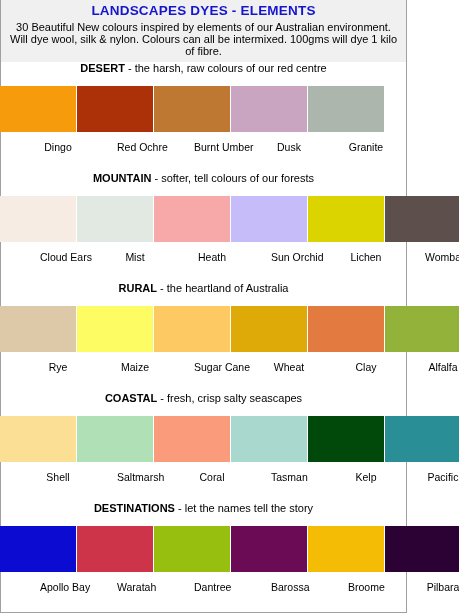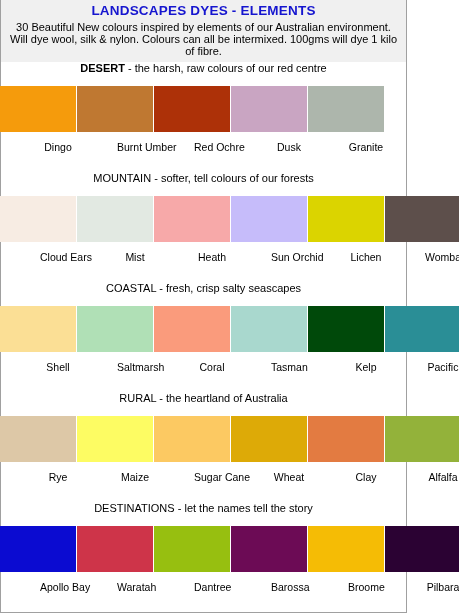--- a/index.html
+++ b/index.html
@@ -50,21 +50,21 @@
     text-align: center;
     font-size: 11px;
     line-height: 13px;
     color: #000;
     padding: 0;
   }
   .section-heading .cat {
     font-weight: bold;
   }
   .section-heading.light .cat {
-    font-weight: normal;
+    font-weight: bold;
   }
   .swatch-row {
     display: flex;
     width: 459px;
     margin-left: -1px;
   }
   .swatch-cell {
     width: 76px;
     flex: 0 0 76px;
     margin-right: 1px;
@@ -102,28 +102,28 @@
       <div class="section sec-0">
         <div class="heading-wrap">
           <div class="section-heading"><span class="cat">DESERT</span><span> - the harsh, raw colours of our red centre</span></div>
         </div>
         <div class="swatch-row">
           <div class="swatch-cell">
             <div class="swatch" style="background: rgb(245, 155, 12);"></div>
             <div class="swatch-label">Dingo</div>
           </div>
           <div class="swatch-cell">
+            <div class="swatch" style="background: rgb(173, 49, 8);"></div>
+            <div class="swatch-label">Red Ochre</div>
+          </div>
+          <div class="swatch-cell">
             <div class="swatch" style="background: rgb(191, 120, 49);"></div>
             <div class="swatch-label">Burnt Umber</div>
           </div>
           <div class="swatch-cell">
-            <div class="swatch" style="background: rgb(173, 49, 8);"></div>
-            <div class="swatch-label">Red Ochre</div>
-          </div>
-          <div class="swatch-cell">
             <div class="swatch" style="background: rgb(201, 165, 194);"></div>
             <div class="swatch-label">Dusk</div>
           </div>
           <div class="swatch-cell">
             <div class="swatch" style="background: rgb(173, 182, 172);"></div>
             <div class="swatch-label">Granite</div>
           </div>
         </div>
       </div>
       <div class="section sec-n">
@@ -152,20 +152,51 @@
             <div class="swatch-label">Lichen</div>
           </div>
           <div class="swatch-cell">
             <div class="swatch" style="background: rgb(93, 79, 75);"></div>
             <div class="swatch-label">Wombat</div>
           </div>
         </div>
       </div>
       <div class="section sec-n">
         <div class="heading-wrap">
+          <div class="section-heading light"><span class="cat">RURAL</span><span> - the heartland of Australia</span></div>
+        </div>
+        <div class="swatch-row">
+          <div class="swatch-cell">
+            <div class="swatch" style="background: rgb(221, 200, 167);"></div>
+            <div class="swatch-label">Rye</div>
+          </div>
+          <div class="swatch-cell">
+            <div class="swatch" style="background: rgb(253, 252, 99);"></div>
+            <div class="swatch-label">Maize</div>
+          </div>
+          <div class="swatch-cell">
+            <div class="swatch" style="background: rgb(252, 201, 98);"></div>
+            <div class="swatch-label">Sugar Cane</div>
+          </div>
+          <div class="swatch-cell">
+            <div class="swatch" style="background: rgb(221, 170, 7);"></div>
+            <div class="swatch-label">Wheat</div>
+          </div>
+          <div class="swatch-cell">
+            <div class="swatch" style="background: rgb(227, 123, 65);"></div>
+            <div class="swatch-label">Clay</div>
+          </div>
+          <div class="swatch-cell">
+            <div class="swatch" style="background: rgb(147, 178, 58);"></div>
+            <div class="swatch-label">Alfalfa</div>
+          </div>
+        </div>
+      </div>
+      <div class="section sec-n">
+        <div class="heading-wrap">
           <div class="section-heading light"><span class="cat">COASTAL</span><span> - fresh, crisp salty seascapes</span></div>
         </div>
         <div class="swatch-row">
           <div class="swatch-cell">
             <div class="swatch" style="background: rgb(251, 223, 149);"></div>
             <div class="swatch-label">Shell</div>
           </div>
           <div class="swatch-cell">
             <div class="swatch" style="background: rgb(176, 224, 182);"></div>
             <div class="swatch-label">Saltmarsh</div>
@@ -183,51 +214,20 @@
             <div class="swatch-label">Kelp</div>
           </div>
           <div class="swatch-cell">
             <div class="swatch" style="background: rgb(42, 142, 150);"></div>
             <div class="swatch-label">Pacific</div>
           </div>
         </div>
       </div>
       <div class="section sec-n">
         <div class="heading-wrap">
-          <div class="section-heading light"><span class="cat">RURAL</span><span> - the heartland of Australia</span></div>
-        </div>
-        <div class="swatch-row">
-          <div class="swatch-cell">
-            <div class="swatch" style="background: rgb(221, 200, 167);"></div>
-            <div class="swatch-label">Rye</div>
-          </div>
-          <div class="swatch-cell">
-            <div class="swatch" style="background: rgb(253, 252, 99);"></div>
-            <div class="swatch-label">Maize</div>
-          </div>
-          <div class="swatch-cell">
-            <div class="swatch" style="background: rgb(252, 201, 98);"></div>
-            <div class="swatch-label">Sugar Cane</div>
-          </div>
-          <div class="swatch-cell">
-            <div class="swatch" style="background: rgb(221, 170, 7);"></div>
-            <div class="swatch-label">Wheat</div>
-          </div>
-          <div class="swatch-cell">
-            <div class="swatch" style="background: rgb(227, 123, 65);"></div>
-            <div class="swatch-label">Clay</div>
-          </div>
-          <div class="swatch-cell">
-            <div class="swatch" style="background: rgb(147, 178, 58);"></div>
-            <div class="swatch-label">Alfalfa</div>
-          </div>
-        </div>
-      </div>
-      <div class="section sec-n">
-        <div class="heading-wrap">
           <div class="section-heading light"><span class="cat">DESTINATIONS</span><span> - let the names tell the story</span></div>
         </div>
         <div class="swatch-row">
           <div class="swatch-cell">
             <div class="swatch" style="background: rgb(11, 11, 209);"></div>
             <div class="swatch-label">Apollo Bay</div>
           </div>
           <div class="swatch-cell">
             <div class="swatch" style="background: rgb(206, 52, 73);"></div>
             <div class="swatch-label">Waratah</div>

